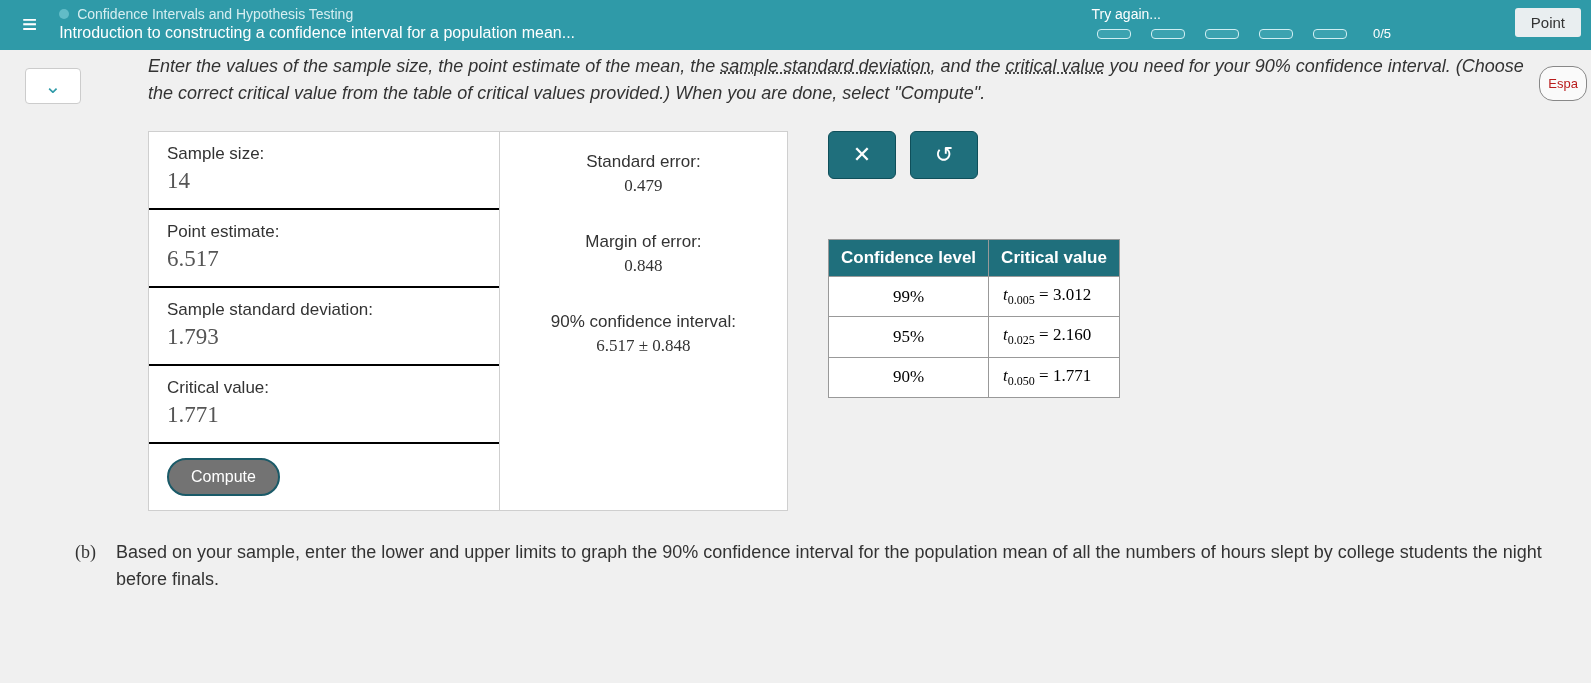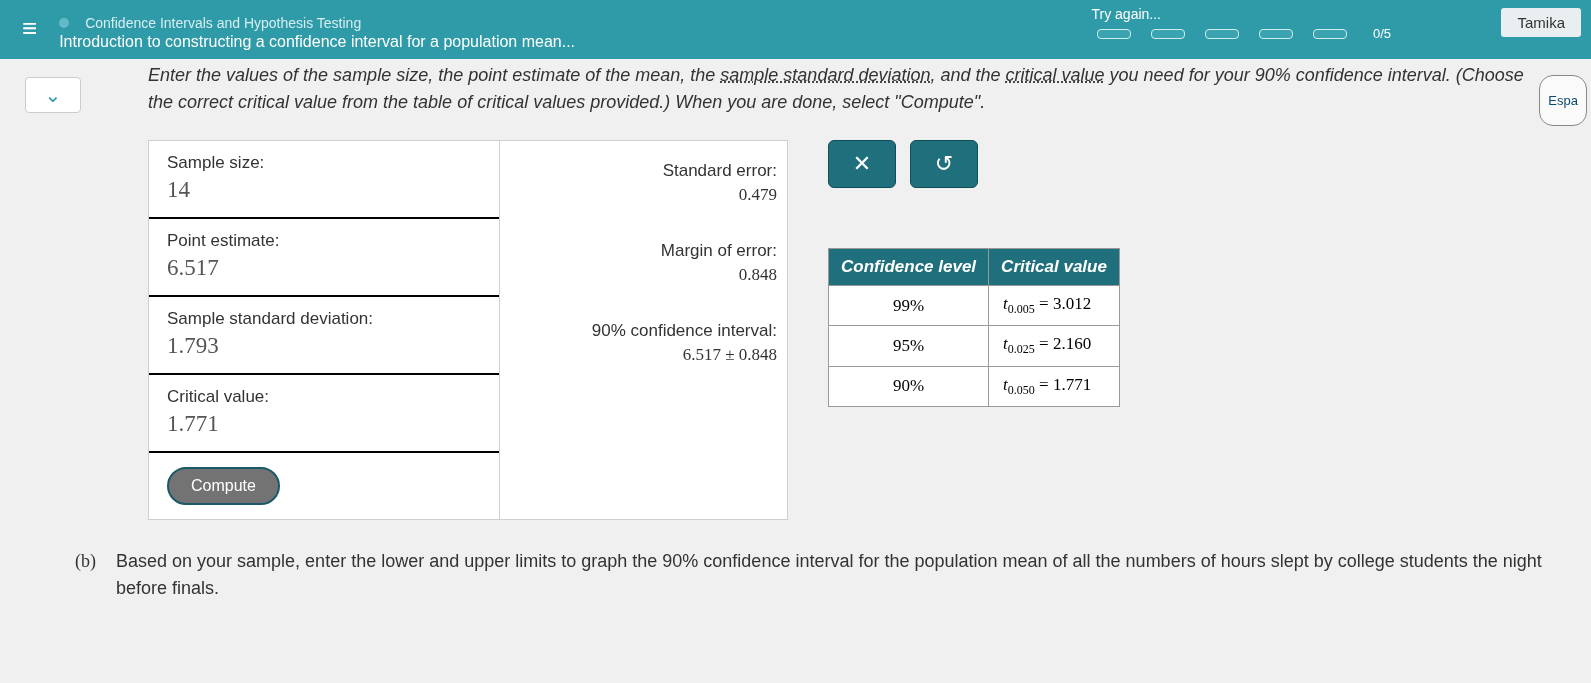--- a/index.html
+++ b/index.html
@@ -23,22 +23,21 @@
       font-size: 26px;
       padding: 0 22px;
       cursor: pointer;
     }
     .header-titles { flex: 1; }
     .breadcrumb {
       font-size: 14px;
       color: #d6eef1;
       display: flex;
       align-items: center;
-      gap: 16px;
-      margin-top: 9px;
+      gap: 8px;
     }
     .bc-dot {
       width: 10px; height: 10px; border-radius: 50%;
       background: #62bcc7; display: inline-block;
     }
     .lesson-title {
       font-size: 16px;
       color: #fff;
       margin-top: 2px;
       font-weight: 500;
@@ -70,36 +69,36 @@
       color: #2f9aa8; font-size: 20px;
     }
     .instructions {
       margin-left: 148px; margin-right: 40px; padding-top: 3px;
       font-size: 18px; color: #333; line-height: 1.5; font-style: italic;
     }
     .instructions .ul { text-decoration: underline; text-decoration-style: dotted; }
     .espa {
       position: absolute; right: 4px; top: 16px;
       border: 1px solid #888; border-radius: 14px;
-      padding: 17px 8px; font-size: 13px; color: #0c4a6e; background: #fafafa;
+      padding: 9px 8px; font-size: 13px; color: #b91c1c; background: #fafafa;
     }
     .work-area {
       margin-left: 148px; margin-top: 24px;
       display: flex; align-items: flex-start; gap: 40px;
     }
     .calc-table {
       border: 1px solid #cfcfcf; background: #fff;
       display: flex; width: 640px;
     }
     .calc-left {
       width: 55%; border-right: 1px solid #cfcfcf;
     }
     .calc-right {
       width: 45%; padding: 20px 10px 10px 10px;
-      text-align: right;
+      text-align: center;
     }
     .calc-row {
       padding: 12px 18px 14px 18px;
       border-bottom: 2px solid #000000;
     }
     .calc-row:last-child { border-bottom: none; }
     .calc-label { font-size: 17px; color: #333; margin-bottom: 4px; }
     .calc-val {
       font-size: 23px; color: #555; font-family: Georgia, serif;
     }
@@ -118,21 +117,21 @@
       border: 1px solid #0f4f5a; border-radius: 6px;
       color: #fff; display: flex; align-items: center; justify-content: center;
       font-size: 22px; cursor: pointer;
     }
     .crit-table {
       border-collapse: collapse; font-size: 17px;
       margin-top: 40px;
     }
     .crit-table th {
       background: #1f6f7c; color: #fff; padding: 8px 12px;
-      border: 1px solid #999; font-weight: bold; font-style: italic;
+      border: 1px solid #999; font-weight: bold;
     }
     .crit-table td {
       background: #fff; padding: 8px 14px; border: 1px solid #999;
       text-align: center; font-family: Georgia, serif;
     }
     .crit-table td.eq { text-align: left; }
     .sub { font-size: 12px; vertical-align: sub; }
     .part-b {
       margin-left: 75px; margin-top: 28px; font-size: 18px;
       color: #333; display: flex; gap: 20px; line-height: 1.5;
@@ -154,21 +153,21 @@
   </div>
   <div class="try-again">Try again...</div>
   <div class="progress-wrap">
     <div class="seg"></div>
     <div class="seg"></div>
     <div class="seg"></div>
     <div class="seg"></div>
     <div class="seg"></div>
     <span class="progress-text">0/5</span>
   </div>
-  <div class="user-badge">Tamika</div>
+  <div class="user-badge">Point</div>
 </div>
 
 <div class="content">
   <div class="chevron-box">
     <span>⌄</span>
   </div>
   <div class="espa">Espa</div>
 
   <div class="instructions">
     <span>Enter the values of the sample size, the point estimate of the mean, the </span><span class="ul">sample standard deviation</span><span>, and the </span><span class="ul">critical value</span><span> you need for your 90% confidence interval. (Choose the correct critical value from the table of critical values provided.) When you are done, select "Compute".</span>

